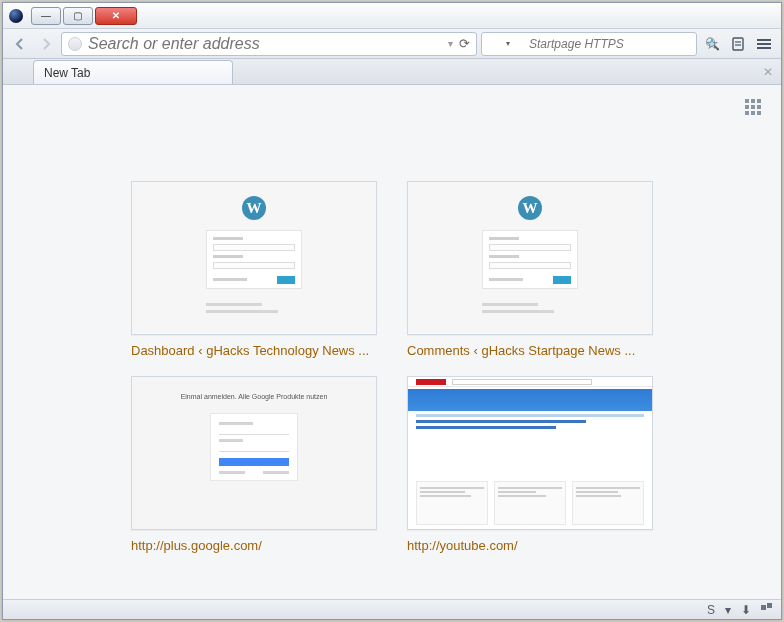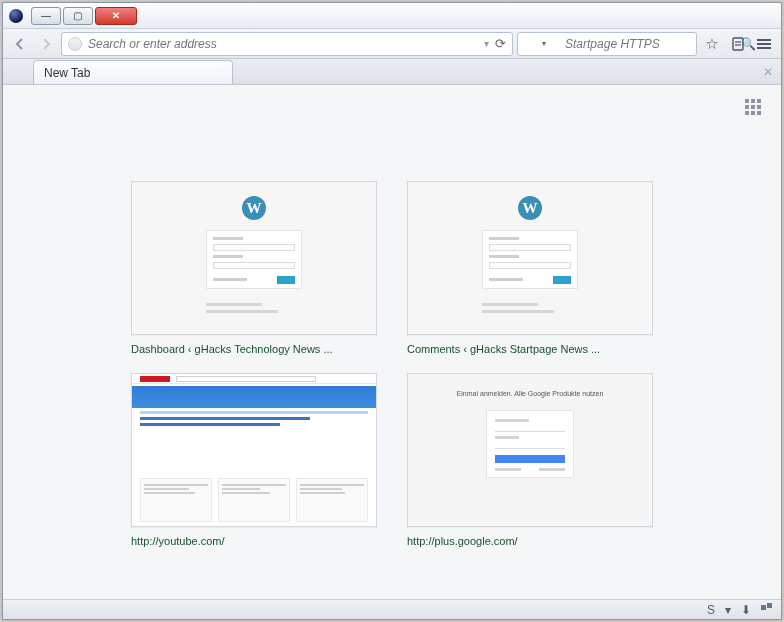--- a/index.html
+++ b/index.html
@@ -87,27 +87,27 @@
   border: 1px solid #c7cfd9;
   border-radius: 50%;
   background: linear-gradient(#f2f3f5,#dde2e8);
 }
 .url-input {
   flex: 1;
   border: none;
   outline: none;
   font-style: italic;
   color: #6d28d9;
-  font-size: 12px;
+  font-size: 16px;
   background: transparent;
 }
 .drop-ind { color: #999; font-size: 10px; }
 .reload { color: #666; font-size: 13px; cursor: pointer; }
 .searchbar {
-  width: 180px;
+  width: 216px;
   height: 24px;
   border: 1px solid #b5c2d1;
   border-radius: 3px;
   background: #fff;
   display: flex;
   align-items: center;
   padding: 0 5px;
   gap: 19px;
 }
 .search-engine-icon {
@@ -203,22 +203,22 @@
 .thumb {
   width: 246px; height: 154px;
   border: 1px solid #d2d8df;
   background: #fff;
   box-shadow: 0 1px 1px rgba(0,0,0,0.04);
   overflow: hidden;
   position: relative;
 }
 .tile-label {
   margin-top: 8px;
-  color: #14532d;
-  font-size: 11px;
+  color: #a16207;
+  font-size: 13px;
   white-space: nowrap;
   overflow: hidden;
   text-overflow: ellipsis;
 }
 
 .wp-bg { background: #f6f6f6; display: flex; flex-direction: column; align-items: center; padding-top: 14px; }
 .wp-logo {
   width: 24px; height: 24px;
   border-radius: 50%;
   background: #3b8fb5;
@@ -389,20 +389,39 @@
             <div style="clear:both;height:3px;width:34px;background:#d0d0d0;float:left;margin-top:5px"></div>
             <div class="wp-btn"></div>
               <div style="clear:both"></div>
           </div>
           <div class="wp-below">
               <div class="wp-below-line"></div>
               <div class="wp-below-line" style="width:72px"></div>
             </div>
         </div>
         <div class="tile-label">Comments ‹ gHacks Startpage News ...</div>
+      </div>
+
+      <div class="tile">
+        <div class="thumb gp-bg">
+          <div class="gp-title">Einmal anmelden. Alle Google Produkte nutzen</div>
+          <div class="gp-sub"></div>
+          <div class="gp-card">
+            <div class="gp-flabel"></div>
+              <div class="gp-field"></div>
+            <div class="gp-flabel" style="width:24px"></div>
+              <div class="gp-field"></div>
+            <div class="gp-btn"></div>
+            <div class="gp-foot">
+                <div></div>
+                <div></div>
+              </div>
+          </div>
+        </div>
+        <div class="tile-label">http://plus.google.com/</div>
       </div>
 
       <div class="tile">
         <div class="thumb yt-bg">
           <div class="yt-top"></div>
           <div class="yt-brand"></div>
           <div class="yt-search"></div>
           <div class="yt-banner"></div>
           <div class="yt-line"></div>
           <div class="yt-blue-link"></div>
@@ -421,39 +440,20 @@
             <div class="yt-card">
                 <div class="yt-card-line"></div>
                 <div class="yt-card-line" style="width:65%"></div>
                 <div class="yt-card-line" style="width:70%"></div>
               </div>
           </div>
         </div>
         <div class="tile-label">http://youtube.com/</div>
       </div>
 
-      <div class="tile">
-        <div class="thumb gp-bg">
-          <div class="gp-title">Einmal anmelden. Alle Google Produkte nutzen</div>
-          <div class="gp-sub"></div>
-          <div class="gp-card">
-            <div class="gp-flabel"></div>
-              <div class="gp-field"></div>
-            <div class="gp-flabel" style="width:24px"></div>
-              <div class="gp-field"></div>
-            <div class="gp-btn"></div>
-            <div class="gp-foot">
-                <div></div>
-                <div></div>
-              </div>
-          </div>
-        </div>
-        <div class="tile-label">http://plus.google.com/</div>
-      </div>
-
     </div>
   </div>
 
   <div class="statusbar">
     <span class="status-item">S</span>
     <span class="status-item">▾</span>
     <span class="status-item">⬇</span>
     <span class="status-item">
       <svg width="12" height="12" viewBox="0 0 12 12">
           <rect x="0" y="3" width="5" height="5" fill="#6b7684"></rect>

